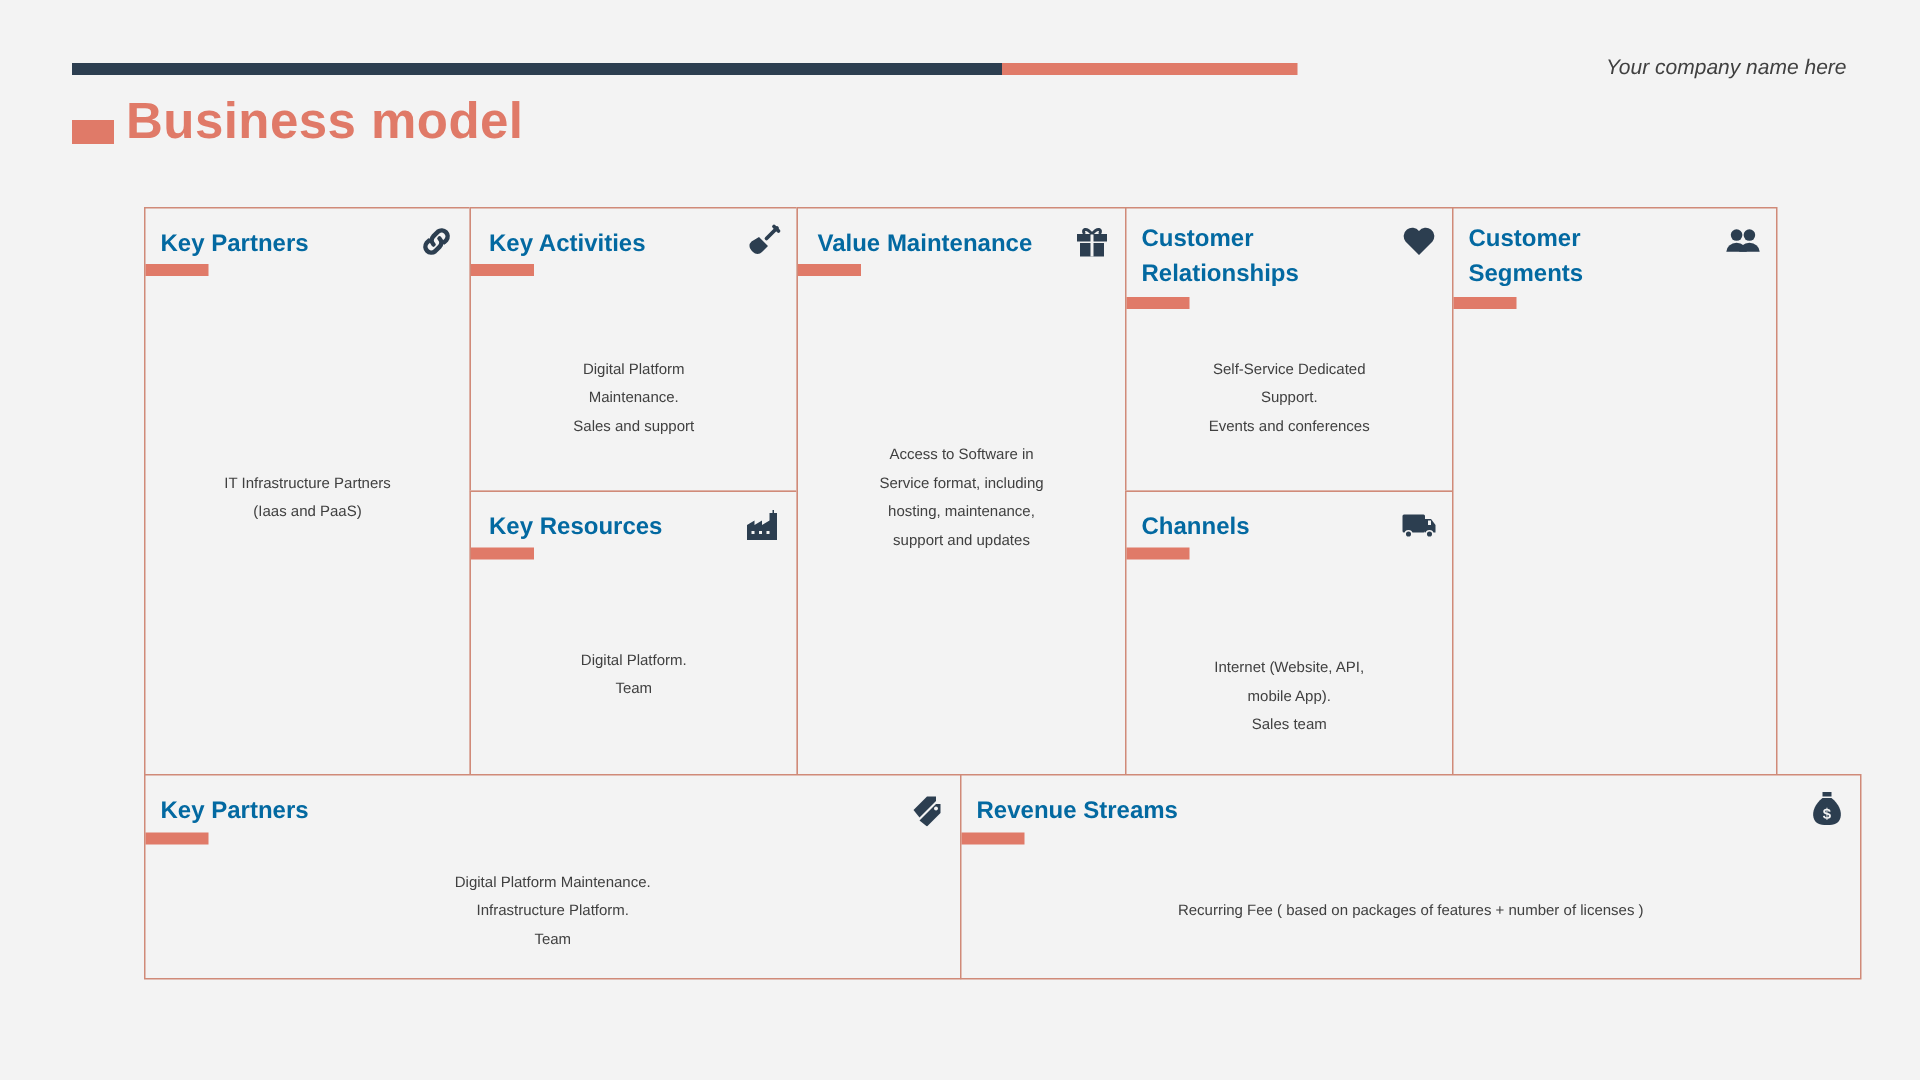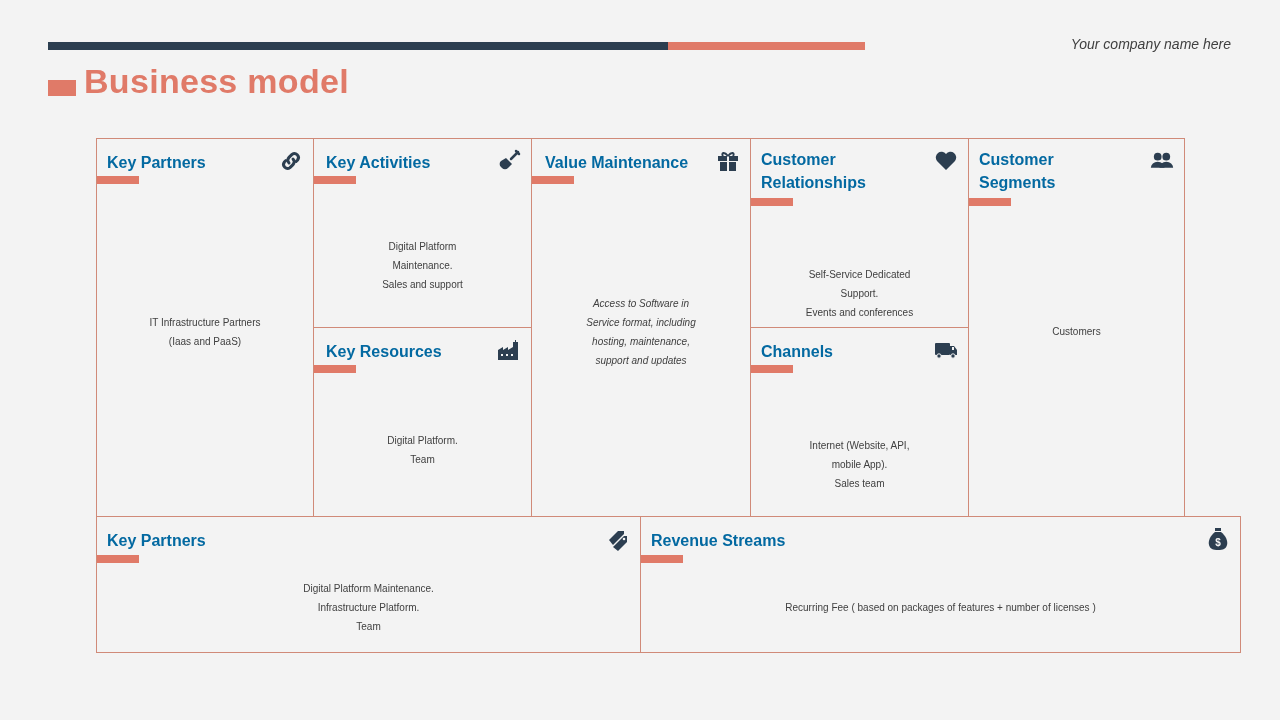--- a/index.html
+++ b/index.html
@@ -74,36 +74,36 @@
   <div class="cell-title" style="left:13px;">Value Maintenance</div>
   <div class="accent" style="top:37px;"></div>
   <div class="icon">
     <svg viewBox="0 0 24 24">
         <rect x="2" y="7" width="20" height="5" fill="#2c3e50"></rect>
         <rect x="4" y="13" width="16" height="9" fill="#2c3e50"></rect>
         <rect x="11" y="7" width="2" height="15" fill="#f3f3f3"></rect>
         <path d="M12 7 C8 2 5 4 7 7 M12 7 C16 2 19 4 17 7" stroke="#2c3e50" stroke-width="2" fill="none"></path>
       </svg>
   </div>
-  <div class="body-text" style="top:155px;font-style:italic;">Access to Software in
+  <div class="body-text" style="top:155px;">Access to Software in
 Service format, including
 hosting, maintenance,
 support and updates</div>
 </div>
 
 <div class="cell" style="left:750px;top:138px;width:219px;height:190px;">
   <div class="cell-title" style="white-space:pre-line;top:9px;">Customer
 Relationships</div>
   <div class="accent" style="top:59px;"></div>
   <div class="icon">
     <svg viewBox="0 0 24 24">
         <path d="M12 21 L3 12 A5 5 0 0 1 12 5 A5 5 0 0 1 21 12 Z" fill="#2c3e50"></path>
       </svg>
   </div>
-  <div class="body-text" style="top:98px;margin-top:28px;">Self-Service Dedicated
+  <div class="body-text" style="top:98px;">Self-Service Dedicated
 Support.
 Events and conferences</div>
 </div>
 
 <div class="cell" style="left:750px;top:327px;width:219px;height:190px;">
   <div class="cell-title">Channels</div>
   <div class="accent" style="top:37px;"></div>
   <div class="icon">
     <svg viewBox="0 0 24 24">
         <rect x="1" y="5" width="15" height="12" rx="1" fill="#2c3e50"></rect>
@@ -123,21 +123,20 @@
 Segments</div>
   <div class="accent" style="top:59px;"></div>
   <div class="icon">
     <svg viewBox="0 0 28 24">
         <circle cx="9" cy="7" r="4.5" fill="#2c3e50"></circle>
         <path d="M1 20 a8 7 0 0 1 16 0 z" fill="#2c3e50"></path>
         <circle cx="19" cy="7" r="4.5" fill="#2c3e50"></circle>
         <path d="M11 20 a8 7 0 0 1 16 0 z" fill="#2c3e50"></path>
       </svg>
   </div>
-  <div class="body-text" style="top:183px;">Customers</div>
 </div>
 
 <div class="cell" style="left:96px;top:516px;width:545px;height:137px;">
   <div class="cell-title">Key Partners</div>
   <div class="accent" style="top:38px;"></div>
   <div class="icon" style="top:10px;">
     <svg viewBox="0 0 24 24">
         <path d="M3 13 L12 4 h6 v3 l-11 11 z" fill="#2c3e50"></path>
         <path d="M7 20 L18 9 h3 v6 l-9 9 z" fill="#2c3e50"></path>
         <circle cx="18" cy="12" r="1.3" fill="#f3f3f3"></circle>

